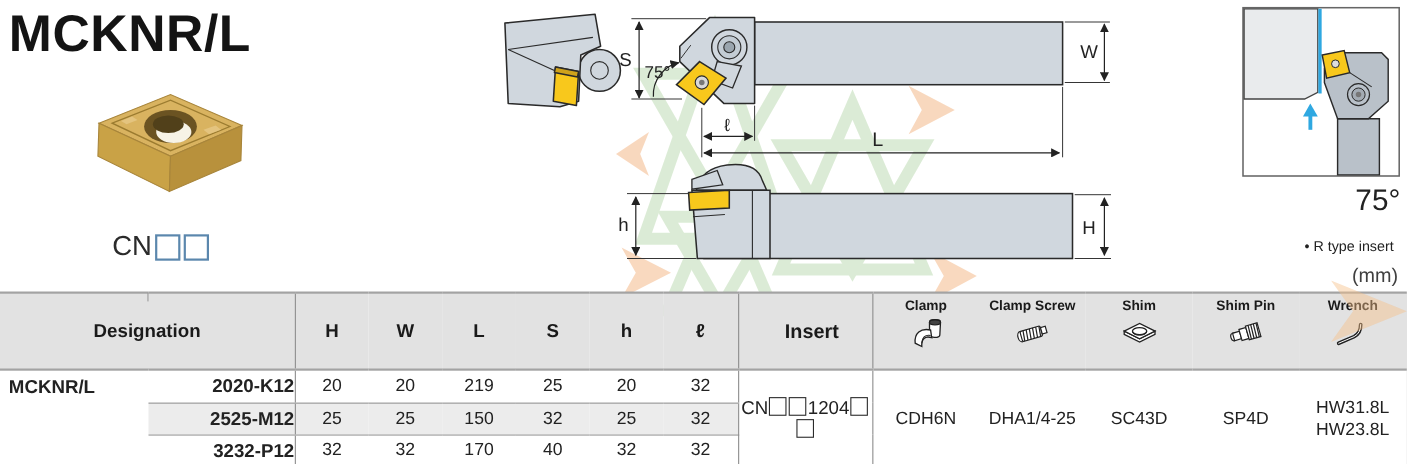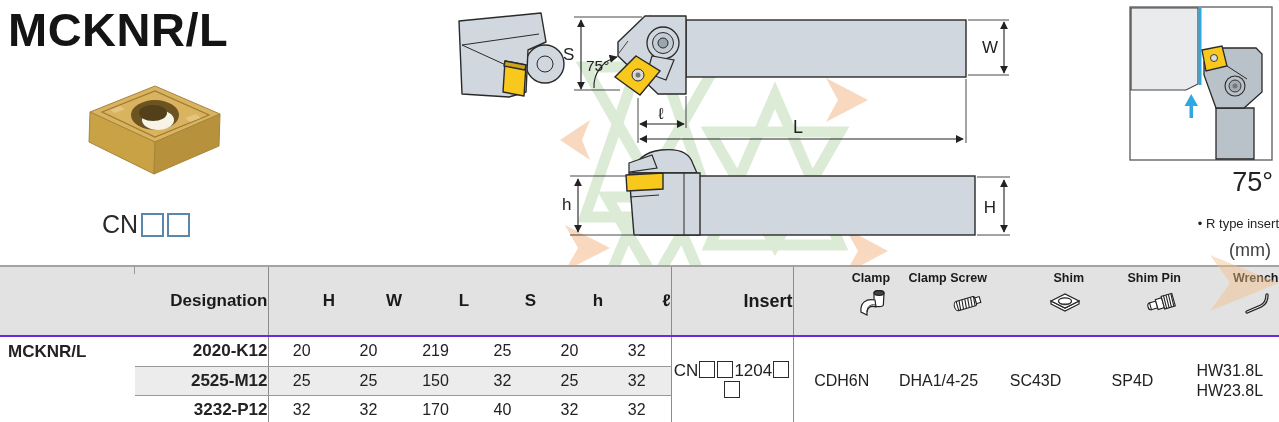--- a/index.html
+++ b/index.html
@@ -7,26 +7,26 @@
          font-family:"Liberation Sans",sans-serif;color:#1a1a1a;}
   
   .title{position:absolute;left:8px;top:2px;font-size:47px;font-weight:bold;letter-spacing:.5px;color:#141414;z-index:4;}
   .photo{position:absolute;left:70px;top:80px;z-index:3;}
   .cn-caption{position:absolute;left:102px;top:210px;font-size:25px;color:#2b2b2b;z-index:4;display:flex;align-items:center;}
   .cn-box{display:inline-block;width:19px;height:20px;border:2px solid #5b87ad;margin-left:3px;background:#fff;}
   
   .drawings{position:absolute;left:0;top:0;z-index:2;}
   .wm-logo{position:absolute;left:0;top:0;z-index:1;pointer-events:none;}
   .wm-chevron{position:absolute;left:1150px;top:255px;z-index:6;pointer-events:none;opacity:.45;}
-  .note-rtype{position:absolute;right:0;top:216px;font-size:13px;color:#222;z-index:4;margin-left:34px;}
+  .note-rtype{position:absolute;right:12px;top:216px;font-size:13px;color:#222;z-index:4;margin-left:34px;}
   .note-unit{position:absolute;right:8px;top:240px;font-size:18px;color:#404040;z-index:4;}
   
   .spec-table{position:absolute;left:0;top:265px;border-collapse:collapse;table-layout:fixed;width:1279px;z-index:2;}
   .spec-table th,.spec-table td{padding:0;margin:0;font-family:"Liberation Sans",sans-serif;}
-  .spec-table th{background:#e2e2e2;border-top:2px solid #a3a3a3;border-bottom:2px solid #6d28d9;height:64px;font-weight:bold;vertical-align:middle;text-align:right;}
+  .spec-table th{background:#e2e2e2;border-top:2px solid #a3a3a3;border-bottom:2px solid #a3a3a3;height:64px;font-weight:bold;vertical-align:middle;}
   th.designation{font-size:17px;}
   th.dim{font-size:17px;}
   th.insert-h{font-size:18px;padding-left:12px;}
   th.hw{font-size:12.5px;vertical-align:top;padding-top:4px;}
   .hw-icon{margin-top:2px;height:32px;}
   td{font-size:16px;color:#222;}
   td.series{font-size:17px;font-weight:bold;text-align:left;padding-left:8px;vertical-align:top;line-height:29px;background:#fff;}
   td.desig2{font-size:17px;font-weight:bold;text-align:right;padding-left:3px;}
   td.num{text-align:center;}
   td.span3{text-align:center;background:#fff;}

